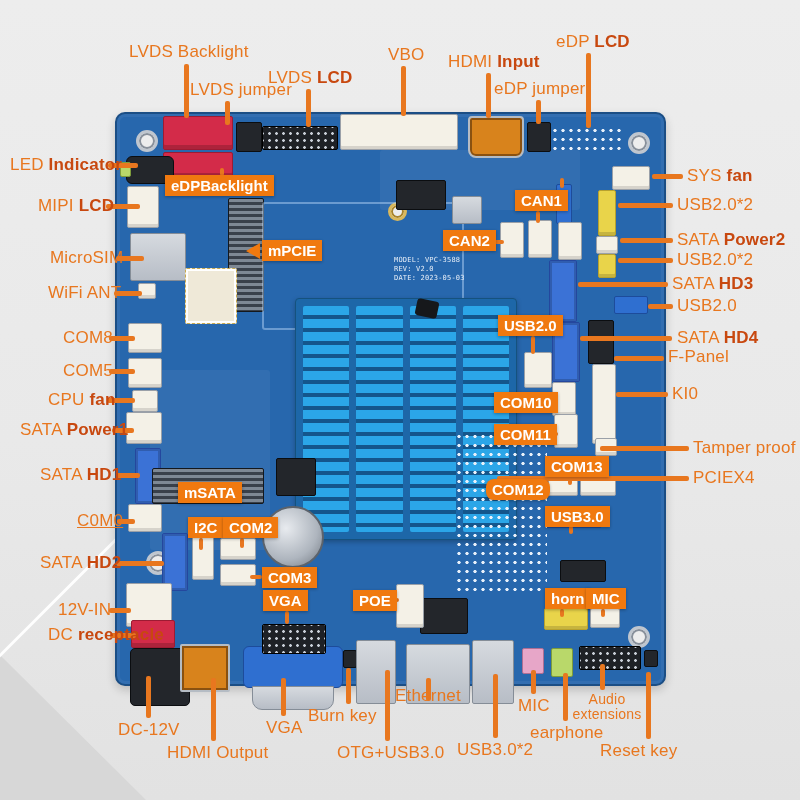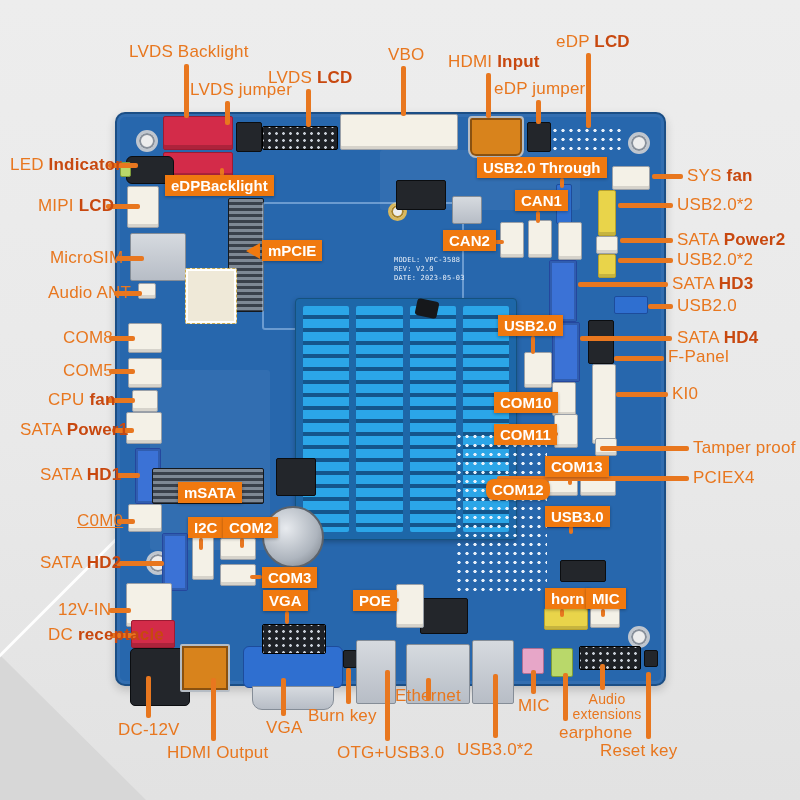--- a/index.html
+++ b/index.html
@@ -168,21 +168,21 @@
       <div class="olabel" style="left: 494px; top: 79px;"><span>eDP jumper</span></div>
       <div class="leader" style="left: 586px; top: 53px; width: 5px; height: 75px;"></div>
       <div class="olabel" style="left: 556px; top: 32px;"><span>eDP </span><span class="accent">LCD</span></div>
       <div class="leader" style="left: 108px; top: 163px; width: 30px; height: 5px;"></div>
       <div class="olabel" style="left: 10px; top: 155px;"><span>LED </span><span class="accent">Indicator</span></div>
       <div class="leader" style="left: 106px; top: 204px; width: 34px; height: 5px;"></div>
       <div class="olabel" style="left: 38px; top: 196px;"><span>MIPI </span><span class="accent">LCD</span></div>
       <div class="leader" style="left: 116px; top: 256px; width: 28px; height: 5px;"></div>
       <div class="olabel" style="left: 50px; top: 248px;"><span>MicroSIM</span></div>
       <div class="leader" style="left: 114px; top: 291px; width: 28px; height: 5px;"></div>
-      <div class="olabel" style="left: 48px; top: 283px;"><span>Audio ANT</span></div>
+      <div class="olabel" style="left: 48px; top: 283px;"><span>WiFi ANT</span></div>
       <div class="leader" style="left: 109px; top: 336px; width: 26px; height: 5px;"></div>
       <div class="olabel" style="left: 63px; top: 328px;"><span>COM8</span></div>
       <div class="leader" style="left: 109px; top: 369px; width: 26px; height: 5px;"></div>
       <div class="olabel" style="left: 63px; top: 361px;"><span>COM5</span></div>
       <div class="leader" style="left: 107px; top: 398px; width: 28px; height: 5px;"></div>
       <div class="olabel" style="left: 48px; top: 390px;"><span>CPU </span><span class="accent">fan</span></div>
       <div class="leader" style="left: 112px; top: 428px; width: 22px; height: 5px;"></div>
       <div class="olabel" style="left: 20px; top: 420px;"><span>SATA </span><span class="accent">Power1</span></div>
       <div class="leader" style="left: 116px; top: 473px; width: 24px; height: 5px;"></div>
       <div class="olabel" style="left: 40px; top: 465px;"><span>SATA </span><span class="accent">HD1</span></div>
@@ -204,21 +204,21 @@
       <div class="olabel" style="left: 308px; top: 706px;"><span>Burn key</span></div>
       <div class="leader" style="left: 385px; top: 670px; width: 5px; height: 71px;"></div>
       <div class="olabel" style="left: 337px; top: 743px;"><span>OTG+USB3.0</span></div>
       <div class="leader" style="left: 426px; top: 678px; width: 5px; height: 23px;"></div>
       <div class="olabel" style="left: 395px; top: 686px;"><span>Ethernet</span></div>
       <div class="leader" style="left: 493px; top: 674px; width: 5px; height: 64px;"></div>
       <div class="olabel" style="left: 457px; top: 740px;"><span>USB3.0*2</span></div>
       <div class="leader" style="left: 531px; top: 670px; width: 5px; height: 24px;"></div>
       <div class="olabel" style="left: 518px; top: 696px;"><span>MIC</span></div>
       <div class="leader" style="left: 563px; top: 673px; width: 5px; height: 48px;"></div>
-      <div class="olabel" style="left: 559px; top: 723px;"><span>earphone</span></div>
+      <div class="olabel" style="left: 530px; top: 723px;"><span>earphone</span></div>
       <div class="leader" style="left: 600px; top: 664px; width: 5px; height: 26px;"></div>
       <div class="olabel small" style="left: 568px; top: 692px; width: 78px;"><span>Audio extensions</span></div>
       <div class="leader" style="left: 646px; top: 672px; width: 5px; height: 67px;"></div>
       <div class="olabel" style="left: 600px; top: 741px;"><span>Reset key</span></div>
       <div class="leader" style="left: 652px; top: 174px; width: 31px; height: 5px;"></div>
       <div class="olabel" style="left: 687px; top: 166px;"><span>SYS </span><span class="accent">fan</span></div>
       <div class="leader" style="left: 618px; top: 203px; width: 55px; height: 5px;"></div>
       <div class="olabel" style="left: 677px; top: 195px;"><span>USB2.0*2</span></div>
       <div class="leader" style="left: 620px; top: 238px; width: 53px; height: 5px;"></div>
       <div class="olabel" style="left: 677px; top: 230px;"><span>SATA </span><span class="accent">Power2</span></div>
@@ -236,21 +236,20 @@
       <div class="olabel" style="left: 672px; top: 384px;"><span>KI0</span></div>
       <div class="leader" style="left: 600px; top: 446px; width: 89px; height: 5px;"></div>
       <div class="olabel" style="left: 693px; top: 438px;"><span>Tamper proof</span></div>
       <div class="leader" style="left: 497px; top: 476px; width: 192px; height: 5px;"></div>
       <div class="olabel" style="left: 693px; top: 468px;"><span>PCIEX4</span></div>
       <div class="leader" style="left: 220px; top: 168px; width: 4px; height: 8px;"></div>
       <div class="blabel" style="left: 165px; top: 175px;">eDPBacklight</div>
       <div class="blabel-arrow" style="left: 246px; top: 243px;"></div>
       <div class="blabel" style="left: 262px; top: 240px;">mPCIE</div>
       <div class="leader" style="left: 560px; top: 178px; width: 4px; height: 10px;"></div>
-      <div class="blabel" style="left: 477px; top: 157px;">USB2.0 Through</div>
       <div class="leader" style="left: 536px; top: 211px; width: 4px; height: 12px;"></div>
       <div class="blabel" style="left: 515px; top: 190px;">CAN1</div>
       <div class="leader" style="left: 494px; top: 240px; width: 10px; height: 4px;"></div>
       <div class="blabel" style="left: 443px; top: 230px;">CAN2</div>
       <div class="leader" style="left: 531px; top: 336px; width: 4px; height: 18px;"></div>
       <div class="blabel" style="left: 498px; top: 315px;">USB2.0</div>
       <div class="leader" style="left: 550px; top: 400px; width: 8px; height: 4px;"></div>
       <div class="blabel" style="left: 494px; top: 392px;">COM10</div>
       <div class="leader" style="left: 550px; top: 432px; width: 8px; height: 4px;"></div>
       <div class="blabel" style="left: 494px; top: 424px;">COM11</div>

